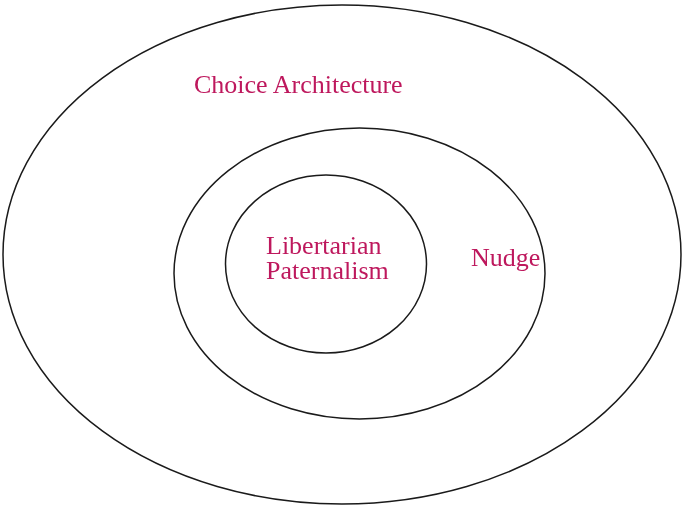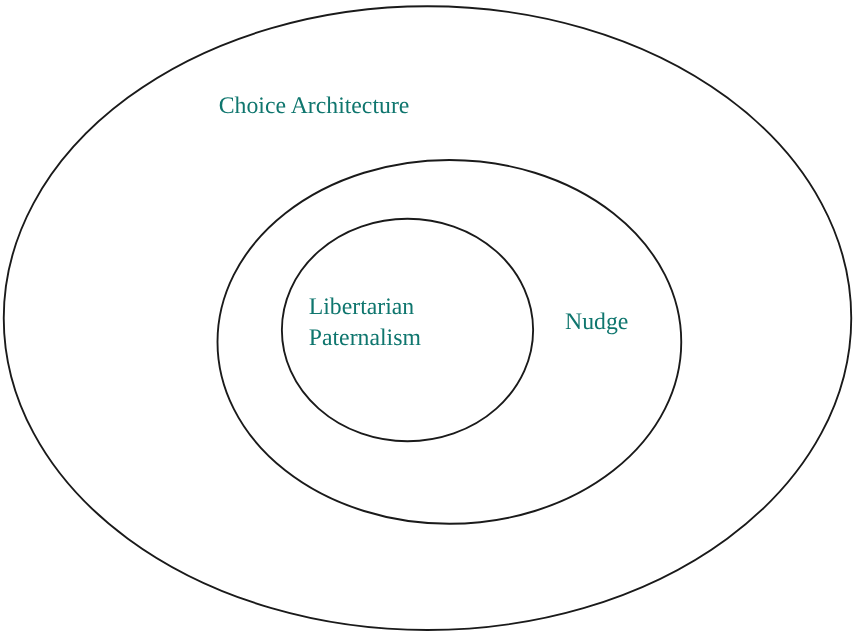--- a/index.html
+++ b/index.html
@@ -16,24 +16,25 @@
     color: #1a1a1a;
     overflow: hidden;
   }
   .stage svg {
     position: absolute;
     left: 0;
     top: 0;
   }
   .label {
     position: absolute;
-    font-size: 19px;
+    font-size: 26px;
     line-height: 25px;
     white-space: nowrap;
-    color: #0f766e;
+    color: #be185d;
+    margin-left: 19px;
   }
   .label.wrap-center {
     white-space: normal;
     text-align: left;
   }
   #label-choice-architecture { left: 175px; top: 72px; }
   #label-libertarian-paternalism { left: 247px; top: 233px; width: 152px; }
   #label-nudge { left: 452px; top: 245px; }
 </style>
 </head>

